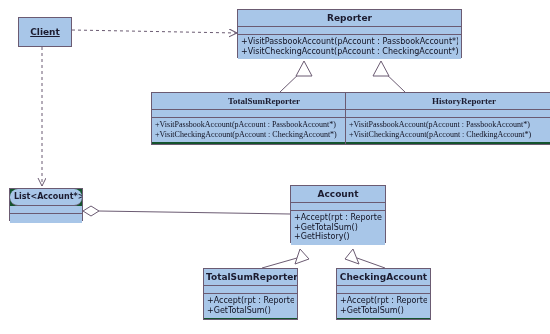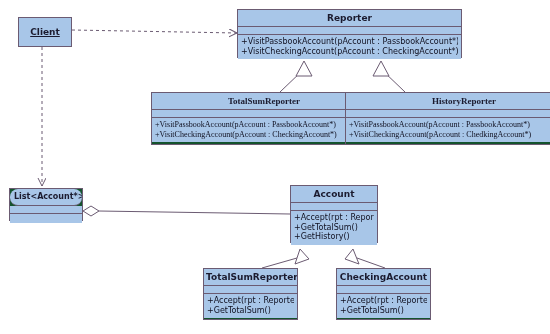--- a/index.html
+++ b/index.html
@@ -155,21 +155,21 @@
       <div class="op-line">+VisitCheckingAccount(pAccount : ChedkingAccount*)</div>
     </div>
   </div>
 
   <div class="uml-class" style="left:9px; top:188px; width:74px; height:33px;">
     <div class="uml-title left" style="font-size:8px;">List&lt;Account*&gt;</div>
     <div class="uml-attrs"></div>
     <div class="uml-ops empty"></div>
   </div>
 
-  <div class="uml-class" style="left:290px; top:185px; width:88px; height:58px;">
+  <div class="uml-class" style="left:290px; top:185px; width:96px; height:58px;">
     <div class="uml-title">Account</div>
     <div class="uml-attrs"></div>
     <div class="uml-ops">
       <div class="op-line">+Accept(rpt : Reporter&amp;)</div>
       <div class="op-line">+GetTotalSum()</div>
       <div class="op-line">+GetHistory()</div>
     </div>
   </div>
 
   <div class="uml-class" style="left:203px; top:268px; width:95px; height:52px;">

